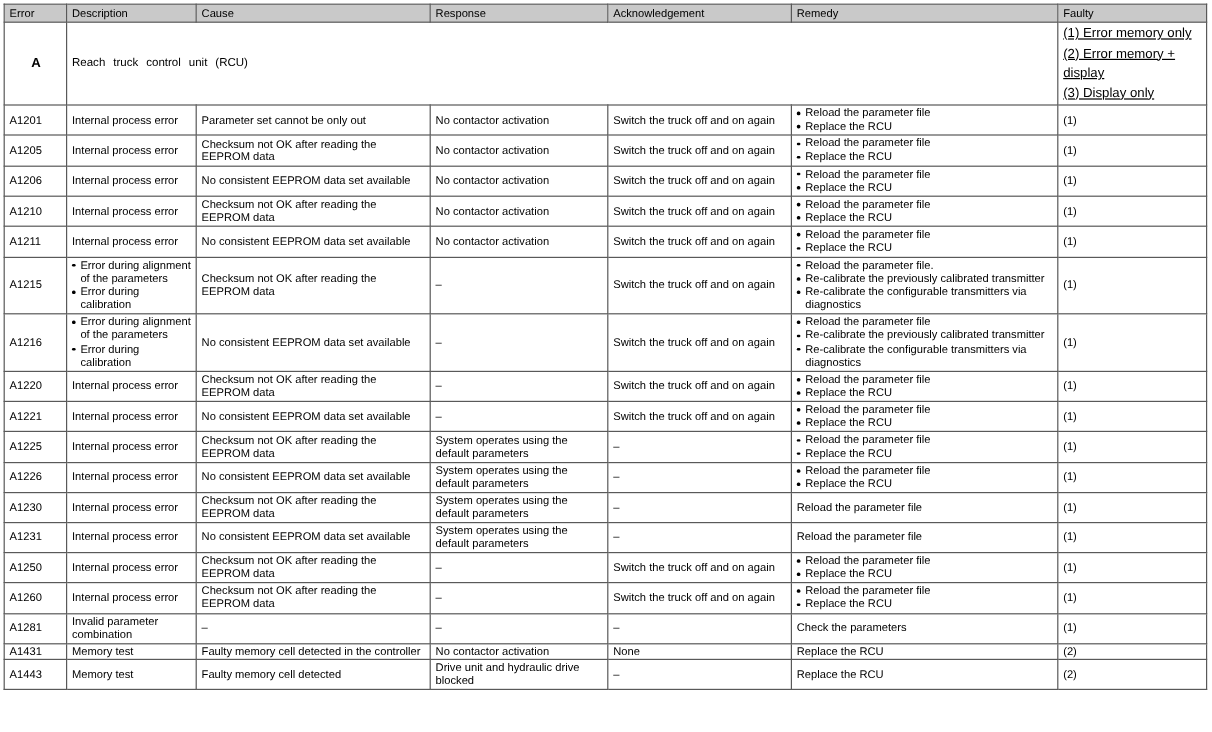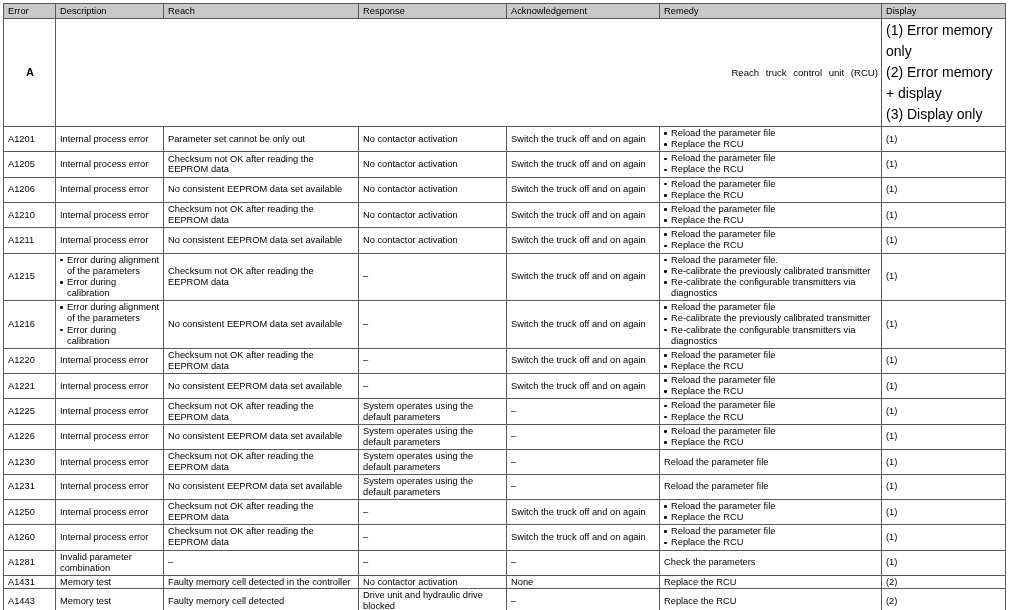--- a/index.html
+++ b/index.html
@@ -56,28 +56,29 @@
   td.code-cell {
     text-align: center;
     font-size: 9.5px;
   }
   tr.group-row td.group-code {
     text-align: center;
     font-weight: bold;
     font-size: 11px;
   }
   tr.group-row td.group-title {
-    text-align: right;
+    text-align: left;
     font-size: 9.6px;
     word-spacing: 4px;
   }
   tr.group-row td.group-display {
     vertical-align: middle;
-    font-size: 14px;
+    font-size: 11px;
     line-height: 1.5;
+    text-decoration: underline;
   }
   ul.bullets {
     margin: 0;
     padding: 0;
     list-style: none;
   }
   ul.bullets li {
     position: relative;
     padding-left: 7px;
     line-height: 1.2;
@@ -106,25 +107,25 @@
         <col class="c-cause">
         <col class="c-resp">
       <col class="c-ack">
         <col class="c-remedy">
         <col class="c-display">
     </colgroup>
     <thead>
       <tr>
         <th>Error</th>
         <th>Description</th>
-        <th>Reach</th>
+        <th>Cause</th>
         <th>Response</th>
         <th>Acknowledgement</th>
         <th>Remedy</th>
-        <th>Display</th>
+        <th>Faulty</th>
       </tr>
     </thead>
     <tbody id="table-body">
         <tr class="group-row">
           <td class="group-code">A</td>
           <td class="group-title" colspan="5">Reach truck control unit (RCU)</td>
           <td class="group-display disp-lines">(1) Error memory only
 (2) Error memory + display
 (3) Display only</td>
         </tr>

